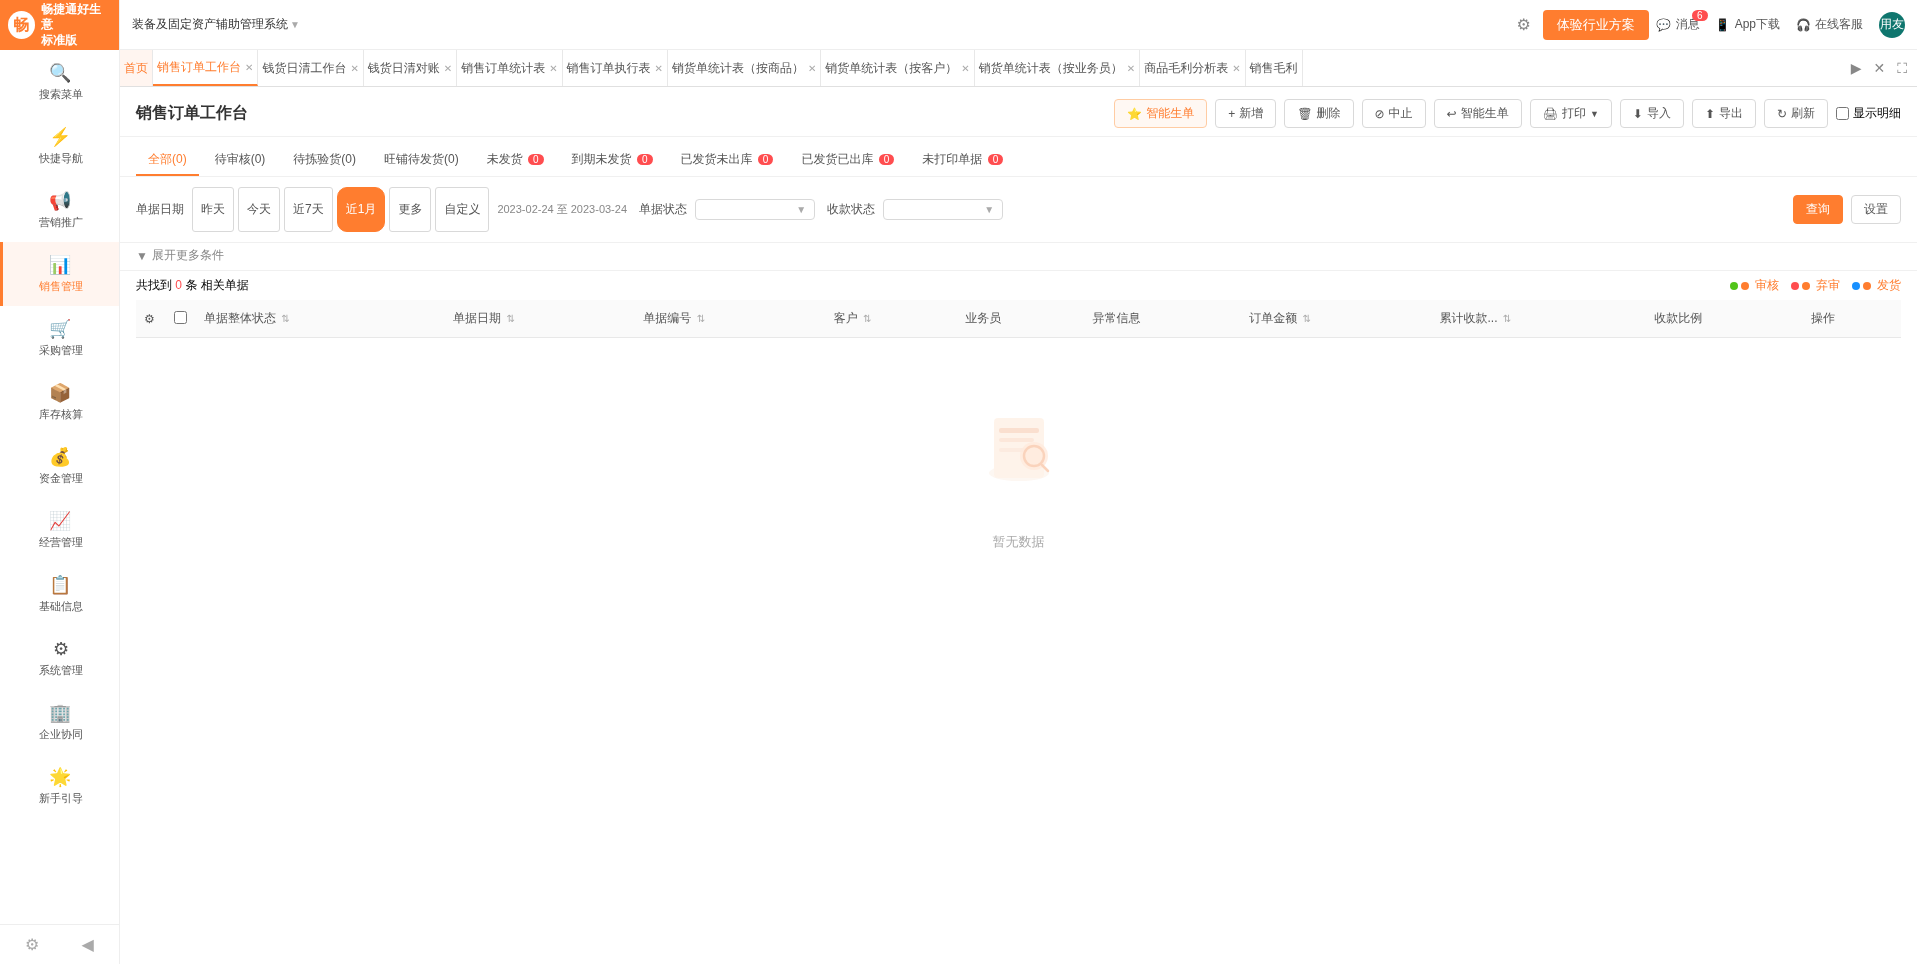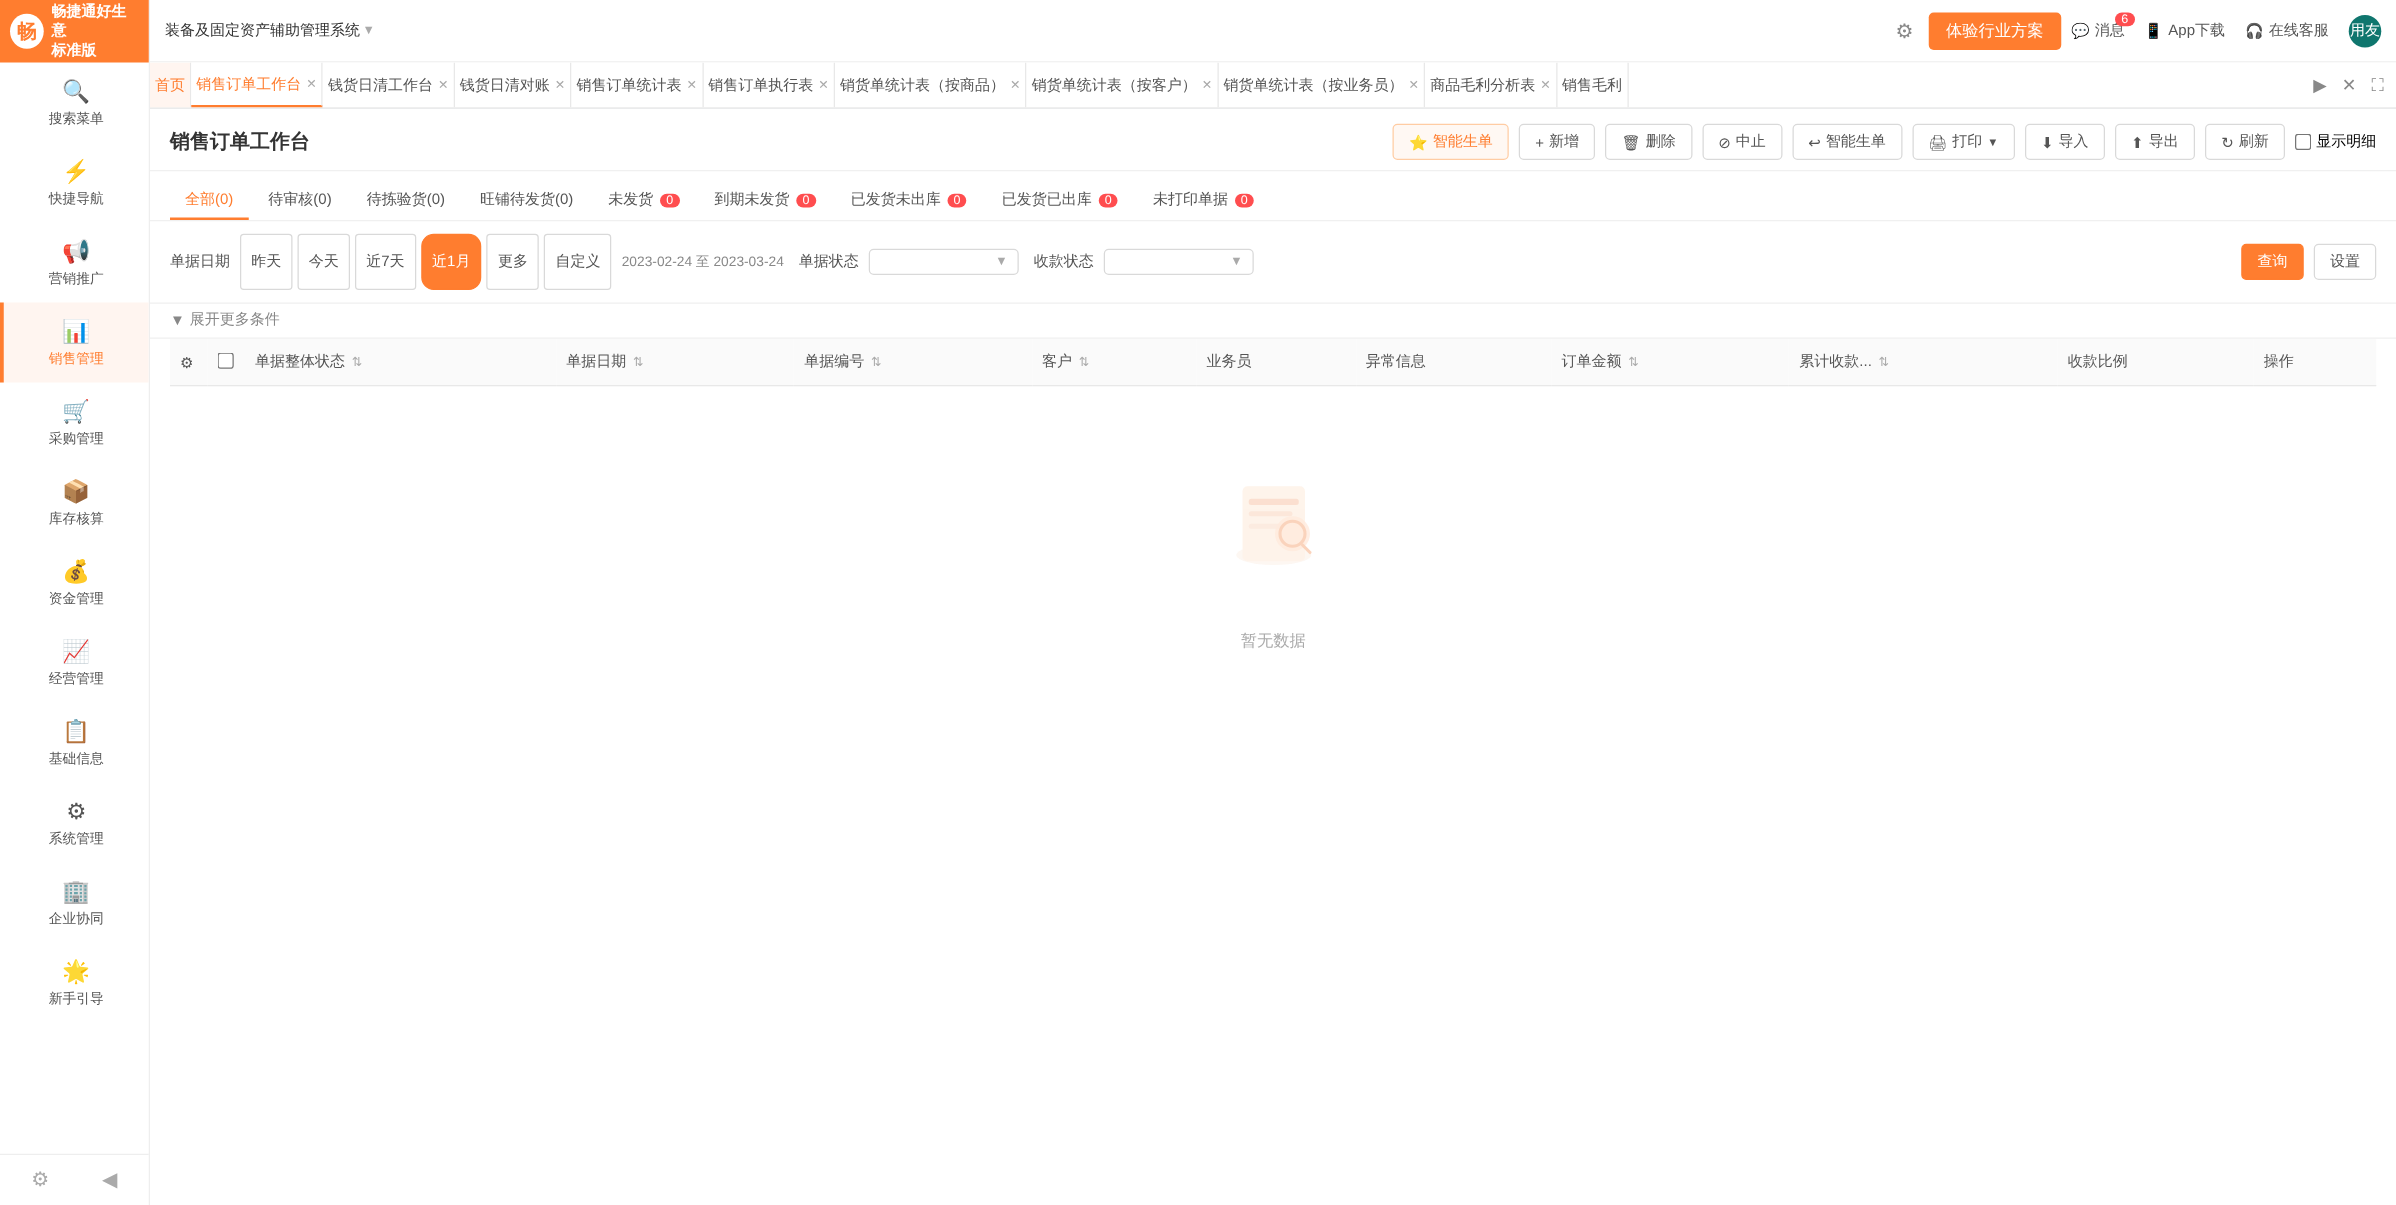--- a/index.html
+++ b/index.html
@@ -370,20 +370,42 @@
         </div>
       </div>
 
       <div style="padding:4px 16px 6px; border-bottom:1px solid #f0f0f0;">
         <span class="expand-btn">
           <span>▼</span>
           <span>展开更多条件</span>
         </span>
       </div>
 
+      <div class="results-bar">
+        <div>
+          <span>共找到</span>
+          <span style="color:#ff4d4f;">0</span>
+          <span>条</span>
+          <span>相关单据</span>
+        </div>
+        <div class="results-actions">
+          <span class="results-action-btn btn-audit">
+            <span style="display:inline-block;width:8px;height:8px;border-radius:50%;background:#ff7d2f;margin-right:3px;"></span>
+            <span>审核</span>
+          </span>
+          <span class="results-action-btn btn-withdraw">
+            <span style="display:inline-block;width:8px;height:8px;border-radius:50%;background:#ff7d2f;margin-right:3px;"></span>
+            <span>弃审</span>
+          </span>
+          <span class="results-action-btn btn-ship">
+            <span style="display:inline-block;width:8px;height:8px;border-radius:50%;background:#ff7d2f;margin-right:3px;"></span>
+            <span>发货</span>
+          </span>
+        </div>
+      </div>
 
       <div class="table-container">
         <table>
           <thead>
             <tr>
               <th class="settings-cell">⚙</th>
               <th class="checkbox-cell">
                 <input type="checkbox" style="">
               </th>
               <th>

